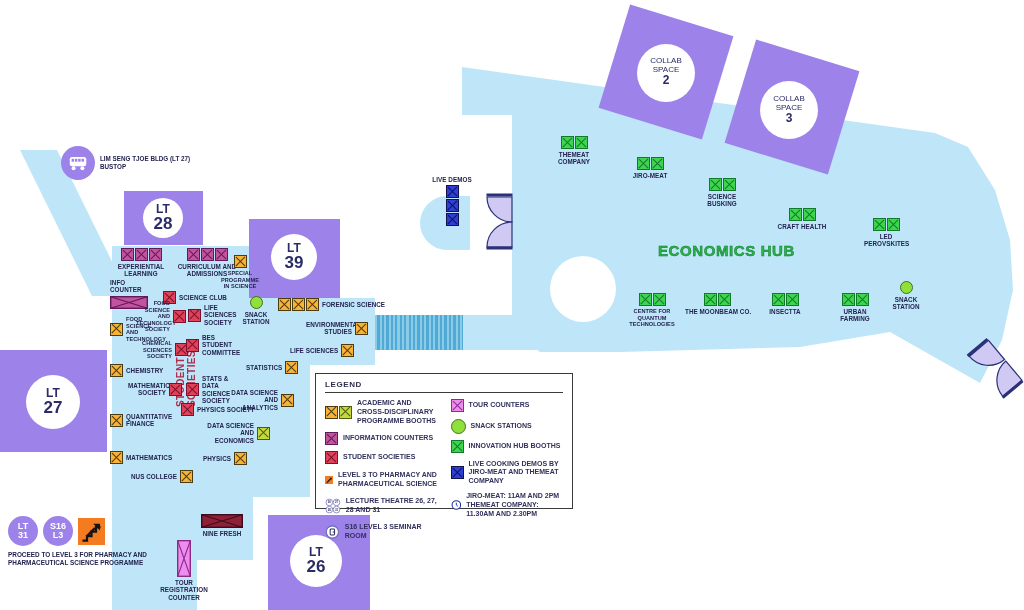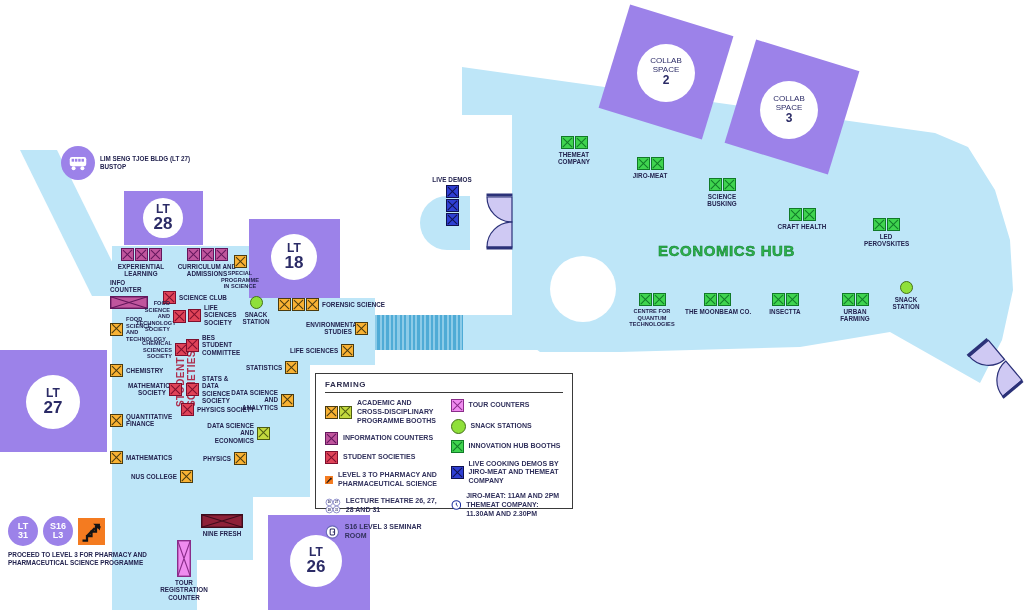--- a/index.html
+++ b/index.html
@@ -138,21 +138,21 @@
         <div>BUSTOP</div>
     </span>
   </div>
 
   <div class="ctr" style="left:163px;top:217px">
     <div class="lt1">LT</div>
       <div class="lt2">28</div>
     </div>
   <div class="ctr" style="left:294px;top:256px">
     <div class="lt1">LT</div>
-      <div class="lt2">18</div>
+      <div class="lt2">39</div>
     </div>
   <div class="ctr" style="left:53px;top:401px">
     <div class="lt1">LT</div>
       <div class="lt2">27</div>
     </div>
   <div class="ctr" style="left:316px;top:560px">
     <div class="lt1">LT</div>
       <div class="lt2">26</div>
     </div>
   <div class="ctr collab" style="left:666px;top:72px">
@@ -425,21 +425,21 @@
         <rect width="24" height="24" fill="#F47B20"></rect>
         <path d="M4,20 H8 V16 H12 V12 H16 V8 H20" stroke="#141414" stroke-width="2" fill="none"></path>
         <path d="M8,16 L15,9" stroke="#141414" stroke-width="2"></path>
         <polygon points="13.5,5 19.5,5 19.5,11" fill="#141414"></polygon>
         </svg>
     </div>
     <div class="txt">PROCEED TO LEVEL 3 FOR PHARMACY AND PHARMACEUTICAL SCIENCE PROGRAMME</div>
   </div>
 
   <div id="legend">
-    <div class="lg-title">FARMING</div>
+    <div class="lg-title">LEGEND</div>
     <hr>
     <div class="lg-cols">
       <div class="lg-col">
         <div class="lg-item">
           <span class="boxes">
               <i class="bx or lg"></i>
               <i class="bx yg lg"></i>
             </span>
           <span class="lg-tx">ACADEMIC AND CROSS-DISCIPLINARY PROGRAMME BOOTHS</span>
           </div>

